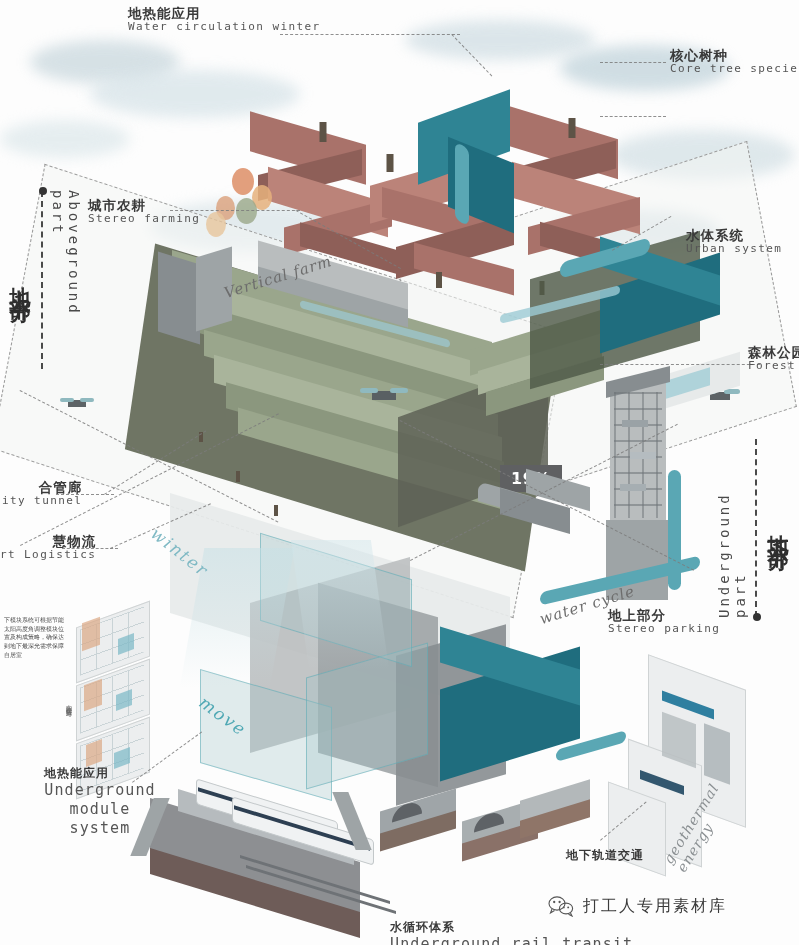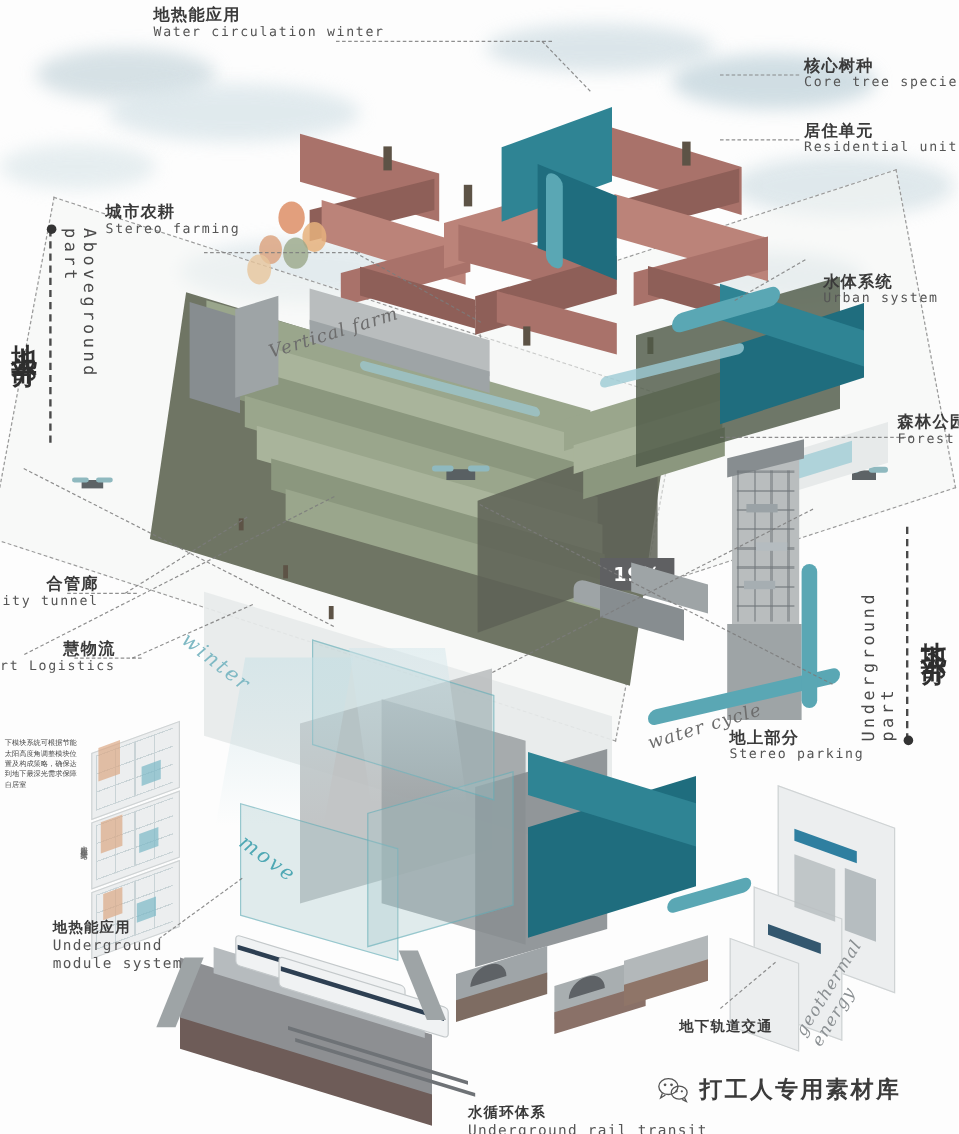--- a/index.html
+++ b/index.html
@@ -7,21 +7,21 @@
        font-family:"DejaVu Sans","Liberation Sans",sans-serif;}
   #stage{position:absolute;inset:0;width:799px;height:945px;background:#fdfdfd;overflow:hidden;}
 
   
   .lbl{position:absolute;line-height:1.12;color:#4a4a4a;white-space:nowrap;}
   .lbl .cn{font-size:13.5px;font-weight:700;letter-spacing:1px;color:#3a3a3a;
            font-family:"DejaVu Sans","Liberation Sans",sans-serif;}
   .lbl .en{font-size:11px;letter-spacing:1.4px;color:#555;
            font-family:"DejaVu Sans Mono","Liberation Mono",monospace;}
   .lbl.sm .cn{font-size:12px;}
-  .lbl.sm .en{font-size:12px;letter-spacing:1.1px;}
+  .lbl.sm .en{font-size:15px;letter-spacing:1.1px;text-align:center;}
   .lbl.r{text-align:right;}
 
   
   .leader{position:absolute;border-top:1.6px dashed #7c7c7c;transform-origin:0 0;opacity:.85;}
 
   
   .vaxis{position:absolute;display:flex;align-items:center;gap:7px;}
   .vaxis .cnv{writing-mode:vertical-rl;font-size:21px;font-weight:700;letter-spacing:5px;color:#2e2e2e;}
   .vaxis .env{writing-mode:vertical-rl;font-size:14px;letter-spacing:3px;color:#4a4a4a;
               font-family:"DejaVu Sans Mono","Liberation Mono",monospace;}
@@ -62,21 +62,21 @@
   .cwhite{background:#e7eaea;} .cglass{background:rgba(160,195,200,.30);border:1px solid rgba(90,170,180,.55);}
 
   .badge{position:absolute;background:#5f6062;color:#fff;font-size:16px;font-weight:700;
          padding:4px 11px;letter-spacing:.5px;}
 
   .script{position:absolute;font-style:italic;font-family:"DejaVu Serif","Liberation Serif",serif;
           color:#6d6d6d;letter-spacing:1px;}
   .teal{color:#4fa8b4;}
 
   .wmark{position:absolute;display:flex;align-items:center;gap:9px;color:#3b3b3b;}
-  .wmark .wtxt{font-size:19px;font-weight:700;letter-spacing:2px;}
+  .wmark .wtxt{font-size:16px;font-weight:400;letter-spacing:2px;}
   .tinytxt{position:absolute;font-size:6px;line-height:1.45;color:#4a4a4a;width:60px;
            word-break:break-all;}
   .vtiny{position:absolute;writing-mode:vertical-rl;font-size:6px;letter-spacing:1px;color:#6a6a6a;}
   .panel{position:absolute;background:#eceeef;border:1px solid #cfd3d4;}
   .rail{position:absolute;background:#6e7276;}
   .train{position:absolute;background:#f0f2f3;border:1px solid #c3c8ca;}
   .stripe{position:absolute;background:#2d3f52;}
 </style>
 </head>
 <body>
@@ -336,26 +336,22 @@
   <div class="lbl" style="left:128px;top:6px;">
     <div class="cn">地热能应用</div>
     <div class="en">Water circulation winter</div>
   </div>
 
   <div class="lbl" style="left:670px;top:48px;">
     <div class="cn">核心树种</div>
     <div class="en">Core tree species</div>
   </div>
 
-  <div class="lbl" style="left:670px;top:102px;">
-    <div class="cn">居住单元</div>
-    <div class="en">Residential unit</div>
-  </div>
-
-  <div class="lbl" style="left:88px;top:170px;">
+
+  <div class="lbl" style="left:88px;top:198px;">
     <div class="cn">城市农耕</div>
     <div class="en">Stereo farming</div>
   </div>
 
   <div class="lbl" style="left:686px;top:228px;">
     <div class="cn">水体系统</div>
     <div class="en">Urban system</div>
   </div>
 
   <div class="lbl" style="left:748px;top:345px;">

